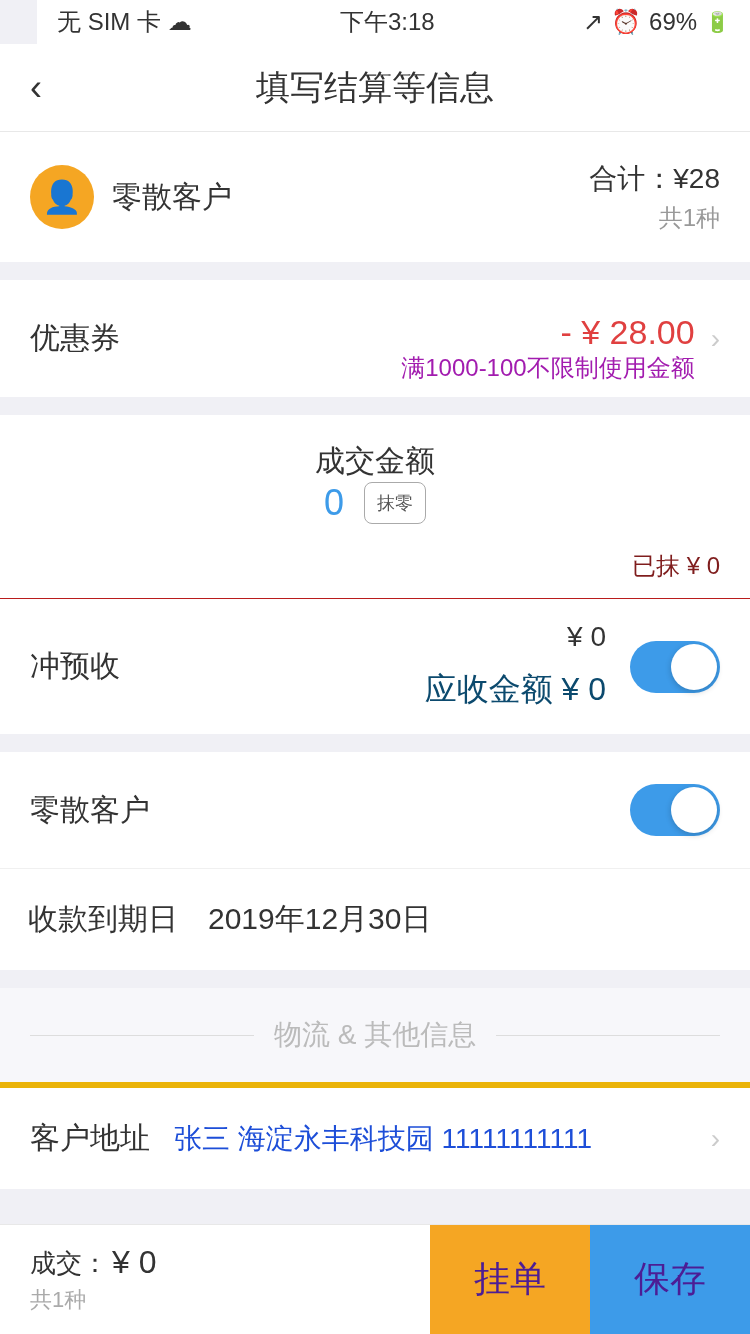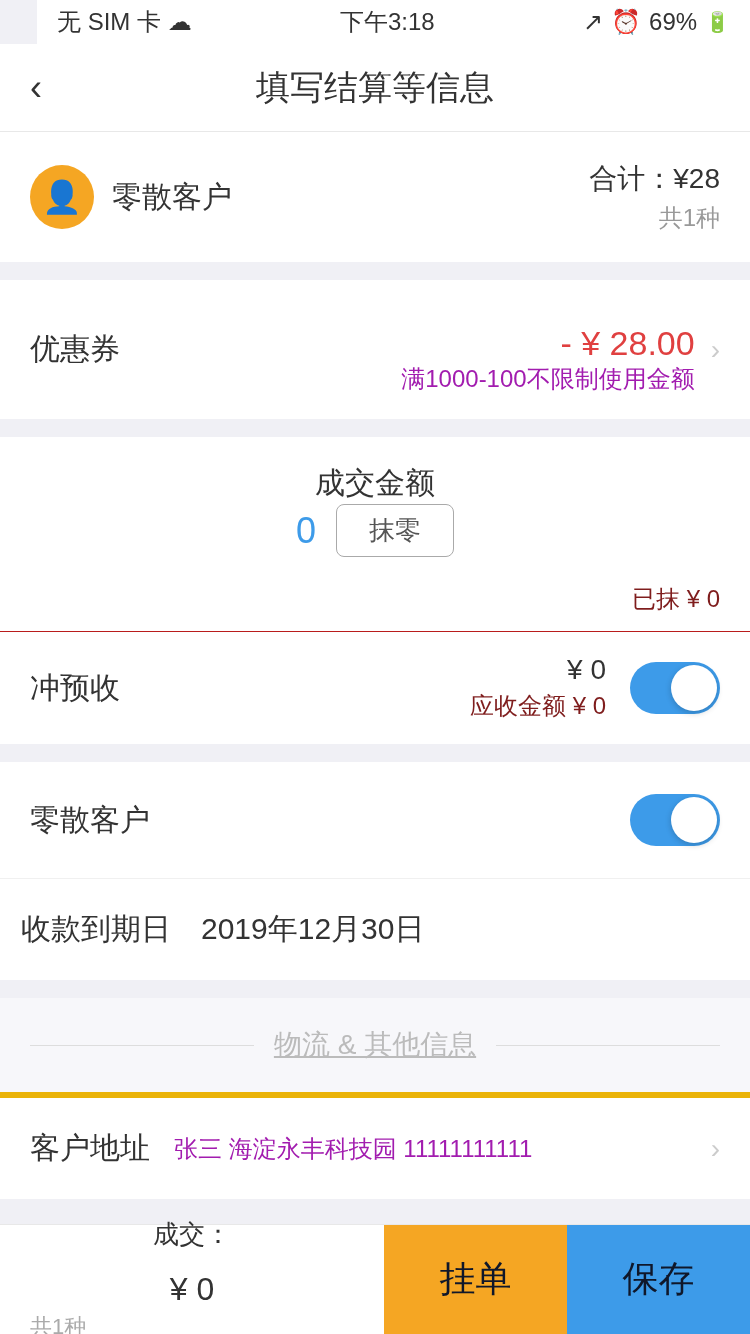--- a/index.html
+++ b/index.html
@@ -83,21 +83,21 @@
     .row-label { font-size: 30px; color: #333; }
     .row-value-red { font-size: 34px; color: #e04040; font-weight: 500; }
     .row-hint { font-size: 24px; color: #a21caf; }
     .row-arrow { font-size: 28px; color: #ccc; margin-left: 10px; }
 
     
     .coupon-row {
       display: flex;
       align-items: center;
       justify-content: space-between;
-      padding: 24px 30px;
+      padding: 13px 30px;
       background: #fff;
     }
     .coupon-right {
       display: flex;
       align-items: center;
       gap: 6px;
     }
     .coupon-right-inner {
       text-align: right;
       margin-top: 20px;
@@ -121,22 +121,22 @@
       gap: 20px;
     }
     .amount-value {
       font-size: 36px;
       color: #3d9be9;
       font-weight: 500;
     }
     .round-btn {
       border: 1px solid #aaa;
       border-radius: 8px;
-      padding: 8px 32px;
-      font-size: 26px;
+      padding: 8px 12px;
+      font-size: 18px;
       color: #555;
       background: #fff;
       cursor: pointer;
     }
     .amount-sub {
       display: flex;
       justify-content: flex-end;
       padding: 0 30px 16px;
       font-size: 24px;
       color: #7f1d1d;
@@ -150,21 +150,21 @@
       padding: 22px 30px 22px 30px;
       border-top: 1px solid #b91c1c;
     }
     .prepay-right {
       display: flex;
       align-items: center;
       gap: 24px;
     }
     .prepay-values { text-align: right; }
     .prepay-main { font-size: 28px; color: #333; }
-    .prepay-sub { font-size: 24px; color: #7f1d1d; margin-top: 4px; }
+    .prepay-sub { font-size: 32px; color: #0c4a6e; margin-top: 15px; }
 
     
     .toggle {
       width: 90px; height: 52px;
       background: #3d9be9;
       border-radius: 26px;
       position: relative;
       cursor: pointer;
       flex-shrink: 0;
     }
@@ -184,21 +184,21 @@
       align-items: center;
       justify-content: space-between;
       padding: 32px 30px;
       background: #fff;
     }
 
     
     .duedate-row {
       display: flex;
       align-items: center;
-      padding: 30px 21px;
+      padding: 30px 28px;
       background: #fff;
       border-top: 1px solid #f0f0f0;
       gap: 30px;
     }
     .duedate-label { font-size: 30px; color: #333; white-space: nowrap; }
     .duedate-value { font-size: 30px; color: #333; }
 
     
     .logistics-header {
       display: flex;
@@ -209,34 +209,33 @@
     }
     .logistics-line {
       flex: 1;
       height: 1px;
       background: #ddd;
     }
     .logistics-text {
       font-size: 28px;
       color: #bbb;
       padding: 0 20px;
-      text-decoration: underline;
     }
 
     
     .address-row {
       display: flex;
       align-items: center;
       justify-content: space-between;
       padding: 30px 30px;
       background: #fff;
       border-top: 6px solid #eab308;
     }
     .address-label { font-size: 30px; color: #333; white-space: nowrap; margin-right: 24px; }
-    .address-value { font-size: 24px; color: #a21caf; flex: 1; }
+    .address-value { font-size: 28px; color: #1d4ed8; flex: 1; }
     .address-arrow { font-size: 28px; color: #ccc; }
 
     
     .footer {
       position: fixed;
       bottom: 0;
       left: 0;
       width: 750px;
       display: flex;
       align-items: center;
@@ -246,26 +245,26 @@
     }
     .footer-info {
       flex: 1;
       padding: 0 30px;
     }
     .footer-deal { font-size: 26px; color: #333; }
     .footer-amount { font-size: 32px; color: #333; font-weight: 500; }
     .footer-count { font-size: 22px; color: #aaa; margin-top: 4px; }
     .footer-btn {
       height: 110px;
-      width: 183px;
+      width: 160px;
       font-size: 36px;
       display: flex;
       align-items: center;
       justify-content: center;
-      color: #0f172a;
+      color: #4c1d95;
       cursor: pointer;
       border: none;
     }
     .btn-hangup { background: #f5a623; }
     .btn-save { background: #3d9be9; }
 
     
     .footer-spacer { height: 130px; }
   </style>
 </head>
@@ -365,21 +364,21 @@
     <span class="address-label">客户地址</span>
     <span class="address-value">张三 海淀永丰科技园 11111111111</span>
     <span class="address-arrow">›</span>
   </div>
 </div>
 
 <div class="footer-spacer"></div>
 
 <div class="footer">
   <div class="footer-info">
-    <div style="display:flex;align-items:center;gap:19px;flex-direction:column;">
+    <div style="display:flex;align-items:flex-end;gap:4px;">
       <span class="footer-deal">成交：</span>
       <span class="footer-amount">¥ 0</span>
     </div>
     <div class="footer-count">共1种</div>
   </div>
   <button class="footer-btn btn-hangup">挂单</button>
   <button class="footer-btn btn-save">保存</button>
 </div>
 
 </body></html>

